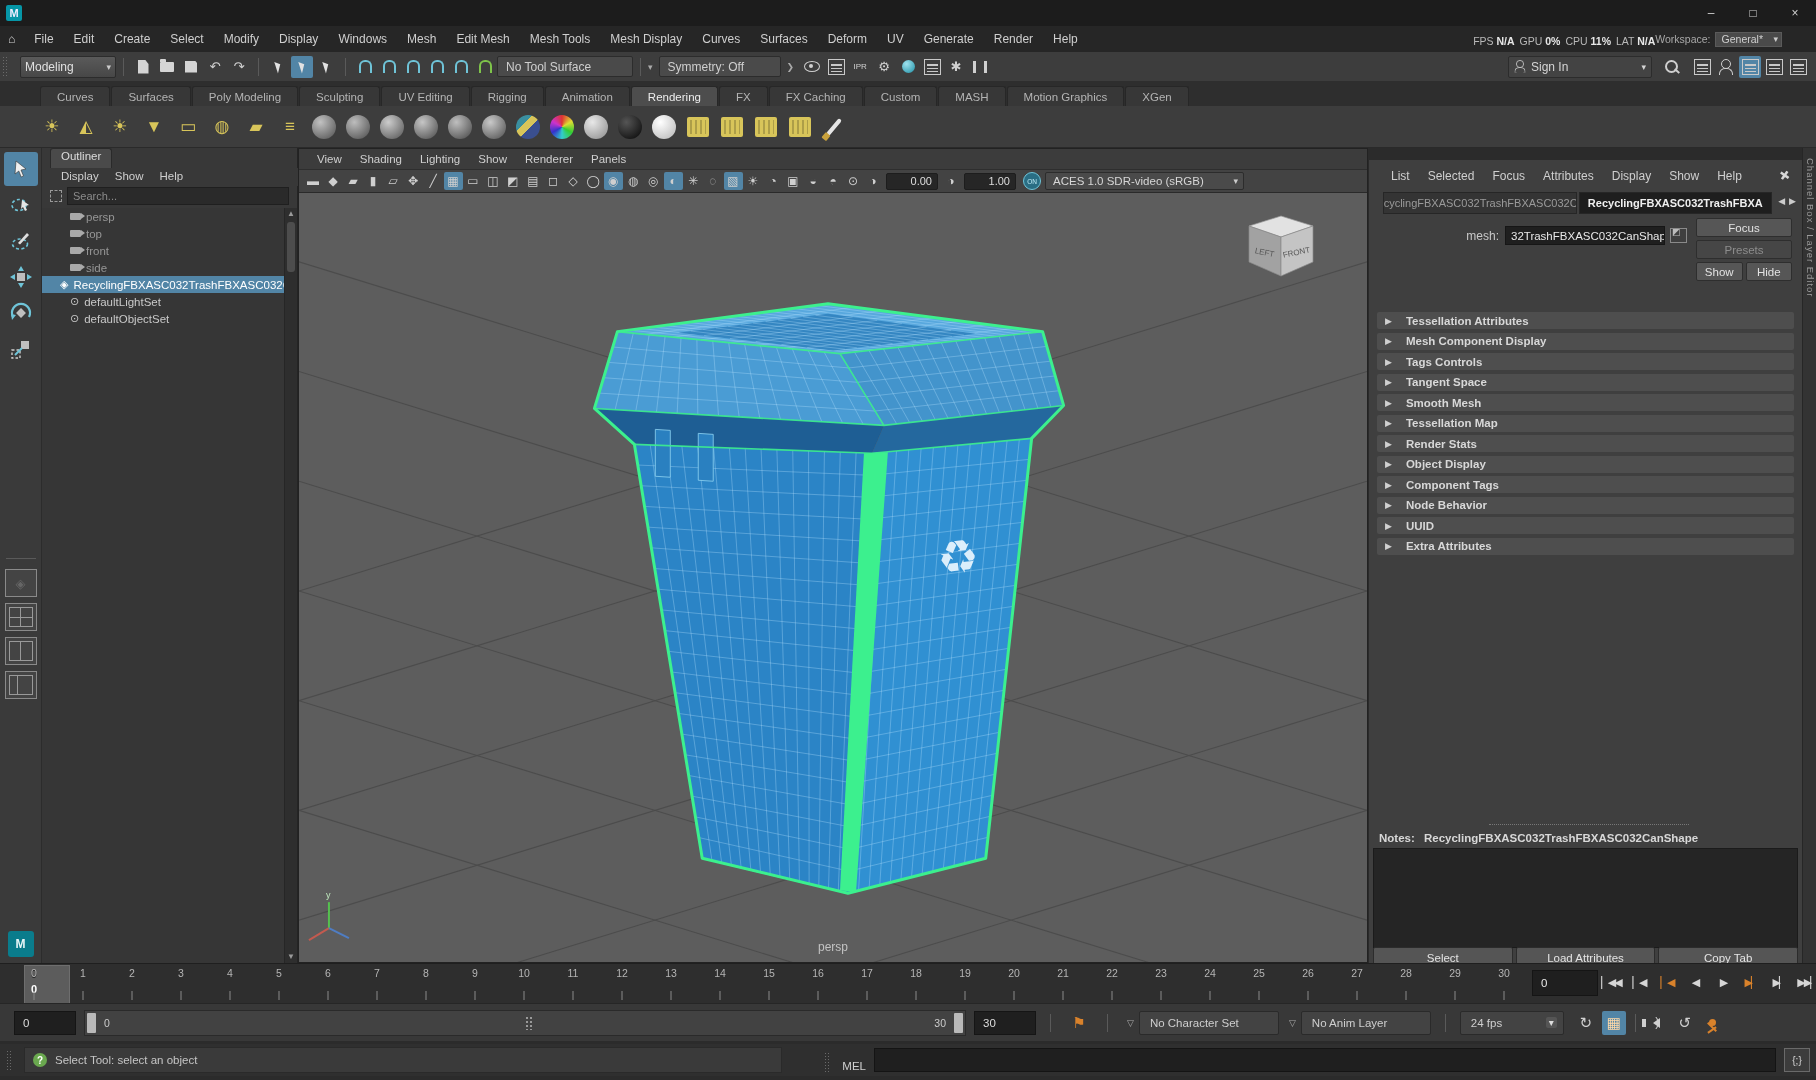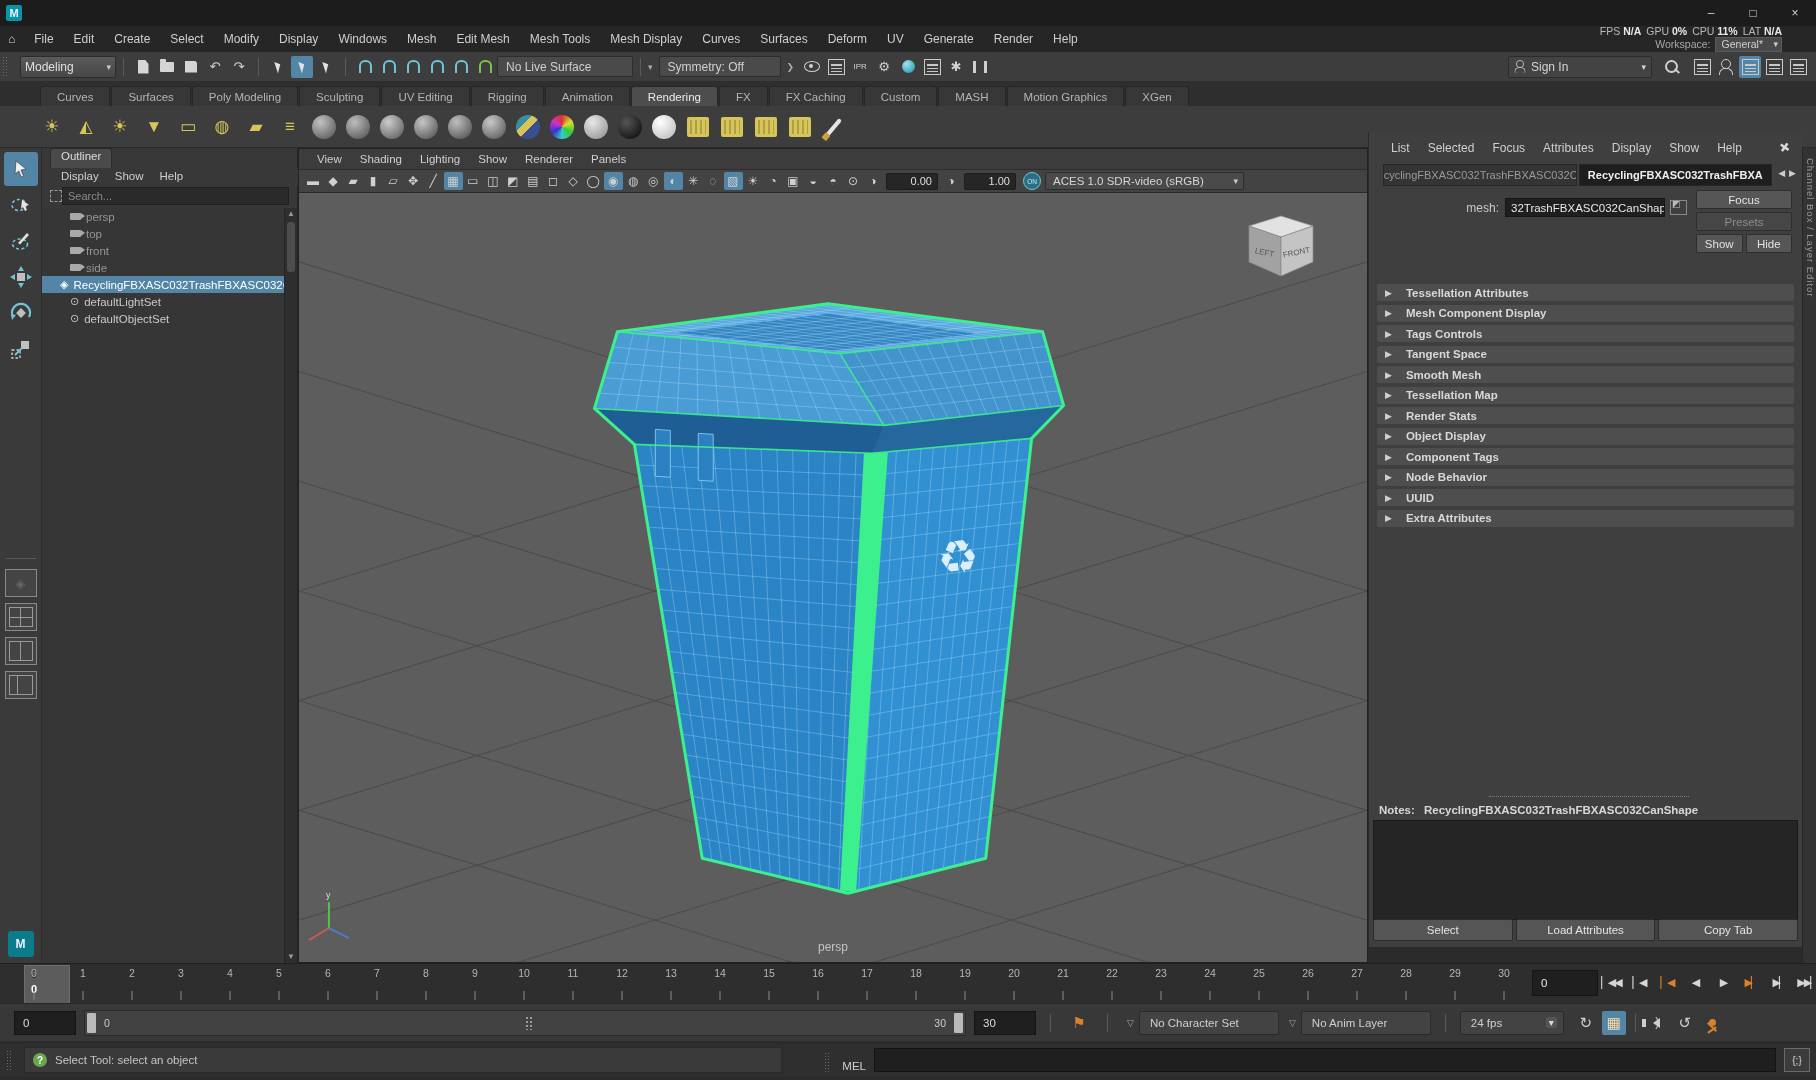--- a/index.html
+++ b/index.html
@@ -15,21 +15,21 @@
   #maya-logo{width:16px;height:16px;margin:0 8px 0 6px;background:#0696a7;border-radius:2px;color:#eef;font-weight:bold;font-size:11px;display:flex;align-items:center;justify-content:center}
   #title-text{color:#d8d8d8;font-size:13px;white-space:nowrap}
   #win-controls{margin-left:auto;display:flex}
   #win-controls .wbtn{width:42px;height:26px;display:flex;align-items:center;justify-content:center;color:#cfcfcf;font-size:12px}
 
   
   #menubar{left:0;top:26px;width:1816px;height:26px;background:#262626;display:flex;align-items:center}
   #menu-items{display:flex;align-items:center;padding-left:10px;gap:2px}
   .mi{padding:4px 9px;color:#cfcfcf;font-size:12px;white-space:nowrap}
   #home-icon{color:#cfcfcf;margin-left:8px;font-size:12px}
-  #stats-area{margin-left:auto;display:flex;flex-direction:column;align-items:flex-end;padding-right:34px;line-height:11px}
+  #stats-area{margin-left:auto;display:flex;flex-direction:row;align-items:flex-end;padding-right:34px;line-height:11px}
   #stats-line{display:flex;gap:5px;font-size:10.5px;color:#b9b9b9}
   #stats-line b{color:#e8e8e8}
   #workspace-line{display:flex;align-items:center;gap:4px;font-size:10.5px;color:#a8a8a8}
   #workspace-field{background:#4a4a4a;border:1px solid #5a5a5a;padding:0 18px 0 6px;height:13px;line-height:13px;color:#d0d0d0;position:relative}
   #workspace-field:after{content:"▾";position:absolute;right:3px;top:0;font-size:9px;color:#ccc}
   .k-lock{position:absolute;right:8px;top:34px;width:10px;height:8px;background:#c09440;border-radius:1px}
   .k-lock:before{content:"";position:absolute;left:1.5px;top:-5px;width:5px;height:5px;border:1.5px solid #c09440;border-bottom:none;border-radius:4px 4px 0 0}
 
   
   #statusline{left:0;top:52px;width:1816px;height:30px;background:#3d3d3d;border-bottom:1px solid #2e2e2e;display:flex;align-items:center;padding-left:2px;box-sizing:border-box}
@@ -79,21 +79,21 @@
   .tool.active{background:#5285a6}
   #layout-sep{width:30px;height:1px;background:#5a5a5a;margin:190px 0 10px}
   .lay-btn{width:30px;height:26px;border:1px solid #8a8a8a;background:#444;margin-bottom:6px;display:flex;align-items:center;justify-content:center;position:relative}
   .lay-btn .half{position:absolute;inset:3px;border:1px solid #999}
   #maya-m{width:26px;height:26px;background:#0a7c8c;border-radius:3px;color:#e8f6f8;font-weight:bold;display:flex;align-items:center;justify-content:center;margin-top:auto;margin-bottom:6px}
 
   #outliner{left:42px;top:148px;width:256px;height:815px;background:#383838;border-right:1px solid #242424;box-sizing:border-box}
   #outliner-tab{position:absolute;left:8px;top:0;height:18px;background:#4a4a4a;border:1px solid #2a2a2a;border-bottom:none;padding:1px 10px 0;font-size:11.5px;color:#ddd;border-radius:3px 3px 0 0}
   #outliner-menus{position:absolute;left:0;top:18px;width:100%;height:18px;display:flex;gap:2px;padding-left:12px;background:#383838}
   #outliner-menus .mi{padding:2px 7px;font-size:11.5px}
-  #outliner-search-row{position:absolute;left:0;top:38px;width:100%;height:20px;display:flex;align-items:center;padding:0 8px;box-sizing:border-box;}
+  #outliner-search-row{position:absolute;left:0;top:38px;width:100%;height:20px;display:flex;align-items:center;padding:0 8px;box-sizing:border-box;gap:5px}
   #filter-icon{width:10px;height:10px;border:1px dashed #9a9a9a}
   #outliner-search{flex:1;height:16px;background:#2a2a2a;border:1px solid #1f1f1f;color:#bbb;font-size:11px;padding:0 5px}
   #outliner-search::placeholder{color:#8b8b8b}
   #outliner-list{position:absolute;left:0;top:60px;width:244px;bottom:0;background:#363636}
   .ol-row{height:17px;display:flex;align-items:center;padding-left:28px;gap:5px;font-size:11.5px;color:#c9c9c9;white-space:nowrap;overflow:hidden}
   .ol-row.dim{color:#969696}
   .ol-row.selected{background:#5285a6;color:#fff;padding-left:18px}
   .k-cam{width:11px;height:7px;background:#a9a9a9;border-radius:1px;position:relative;flex:0 0 11px}
   .k-cam:after{content:"";position:absolute;right:-4px;top:0;border-right:4px solid #a9a9a9;border-top:3.5px solid transparent;border-bottom:3.5px solid transparent;transform:scaleX(-1)}
   .ol-ic{font-size:11px;line-height:1}
@@ -111,21 +111,21 @@
   .vp-ic.hl{background:#5285a6}
   .vp-field{background:#262626;border:1px solid #1d1d1d;height:15px;min-width:40px;display:flex;align-items:center;justify-content:flex-end;padding:0 5px;color:#ddd;font-size:11px;border-radius:2px;margin:0 3px}
   #aces-badge{width:16px;height:16px;border-radius:50%;background:#2a6e84;border:1.5px solid #6fc4d8;color:#bfeaf5;font-size:6.5px;display:flex;align-items:center;justify-content:center;margin:0 4px;flex:0 0 16px}
   #colorspace-field{background:#4a4a4a;border:1px solid #2c2c2c;height:16px;display:flex;align-items:center;padding:0 20px 0 7px;color:#d6d6d6;font-size:11.5px;border-radius:2px;position:relative;min-width:170px}
   #colorspace-field:after{content:"▾";position:absolute;right:5px;font-size:9px;color:#ccc}
   #vp-canvas{position:absolute;left:0;top:43px;right:0;bottom:0}
   #persp-label{position:absolute;left:0;right:0;bottom:8px;text-align:center;color:#c2c2c2;font-size:12px}
   #viewcube{position:absolute;right:48px;top:18px;width:76px;height:76px}
 
   
-  #ae{left:1368px;top:132px;width:434px;height:815px;background:#3f3f3f;border-left:1px solid #2a2a2a;box-sizing:border-box}
+  #ae{left:1368px;top:160px;width:434px;height:815px;background:#3f3f3f;border-left:1px solid #2a2a2a;box-sizing:border-box}
   #ae-menus{position:absolute;left:0;top:6px;width:100%;display:flex;gap:2px;padding-left:14px}
   #ae-menus .mi{padding:3px 8px;font-size:12px}
   #ae-pin{position:absolute;right:12px;top:8px;color:#d8d8d8;font-size:13px;transform:rotate(35deg)}
   #ae-tabs{position:absolute;left:14px;top:32px;right:30px;height:22px;display:flex;gap:2px}
   .ae-tab{flex:1;height:20px;display:flex;align-items:center;justify-content:center;font-size:11px;color:#9a9a9a;background:#343434;border:1px solid #262626;white-space:nowrap;overflow:hidden;padding:0 4px}
   .ae-tab.active{background:#1e1e1e;color:#f0f0f0;font-weight:bold}
   #ae-tab-arrows{position:absolute;right:6px;top:36px;display:flex;gap:4px;color:#ccc;font-size:9px}
   #ae-mesh-row{position:absolute;left:0;top:66px;width:100%;display:flex;align-items:center}
   #ae-mesh-label{width:130px;text-align:right;color:#c9c9c9;padding-right:6px}
   #ae-mesh-field{width:148px;height:17px;background:#1f1f1f;border:1px solid #161616;color:#e8e8e8;font-size:11.5px;display:flex;align-items:center;padding:0 5px;white-space:nowrap;overflow:hidden}
@@ -291,21 +291,21 @@
       <div class="tb-icon">
         <div class="k-magnet"></div>
       </div>
       <div class="tb-icon">
         <div class="k-magnet"></div>
       </div>
       <div class="tb-icon">
         <div class="k-magnet green"></div>
       </div>
     </div>
-  <div class="field-box" style="width:118px">No Live Surface</div>
+  <div class="field-box" style="width:118px">No Tool Surface</div>
   <div class="vsep"></div>
     <span style="color:#aaa;font-size:9px">▾</span>
   <div class="field-box" style="width:104px;margin-left:6px">Symmetry: Off</div>
   <span style="color:#aaa;font-size:9px;margin:0 6px">❯</span>
   <div id="statusline-render-icons" class="row">
       <div class="tb-icon">
         <div class="k-eye"></div>
       </div>
       <div class="tb-icon">
         <div class="k-sidebox"></div>

